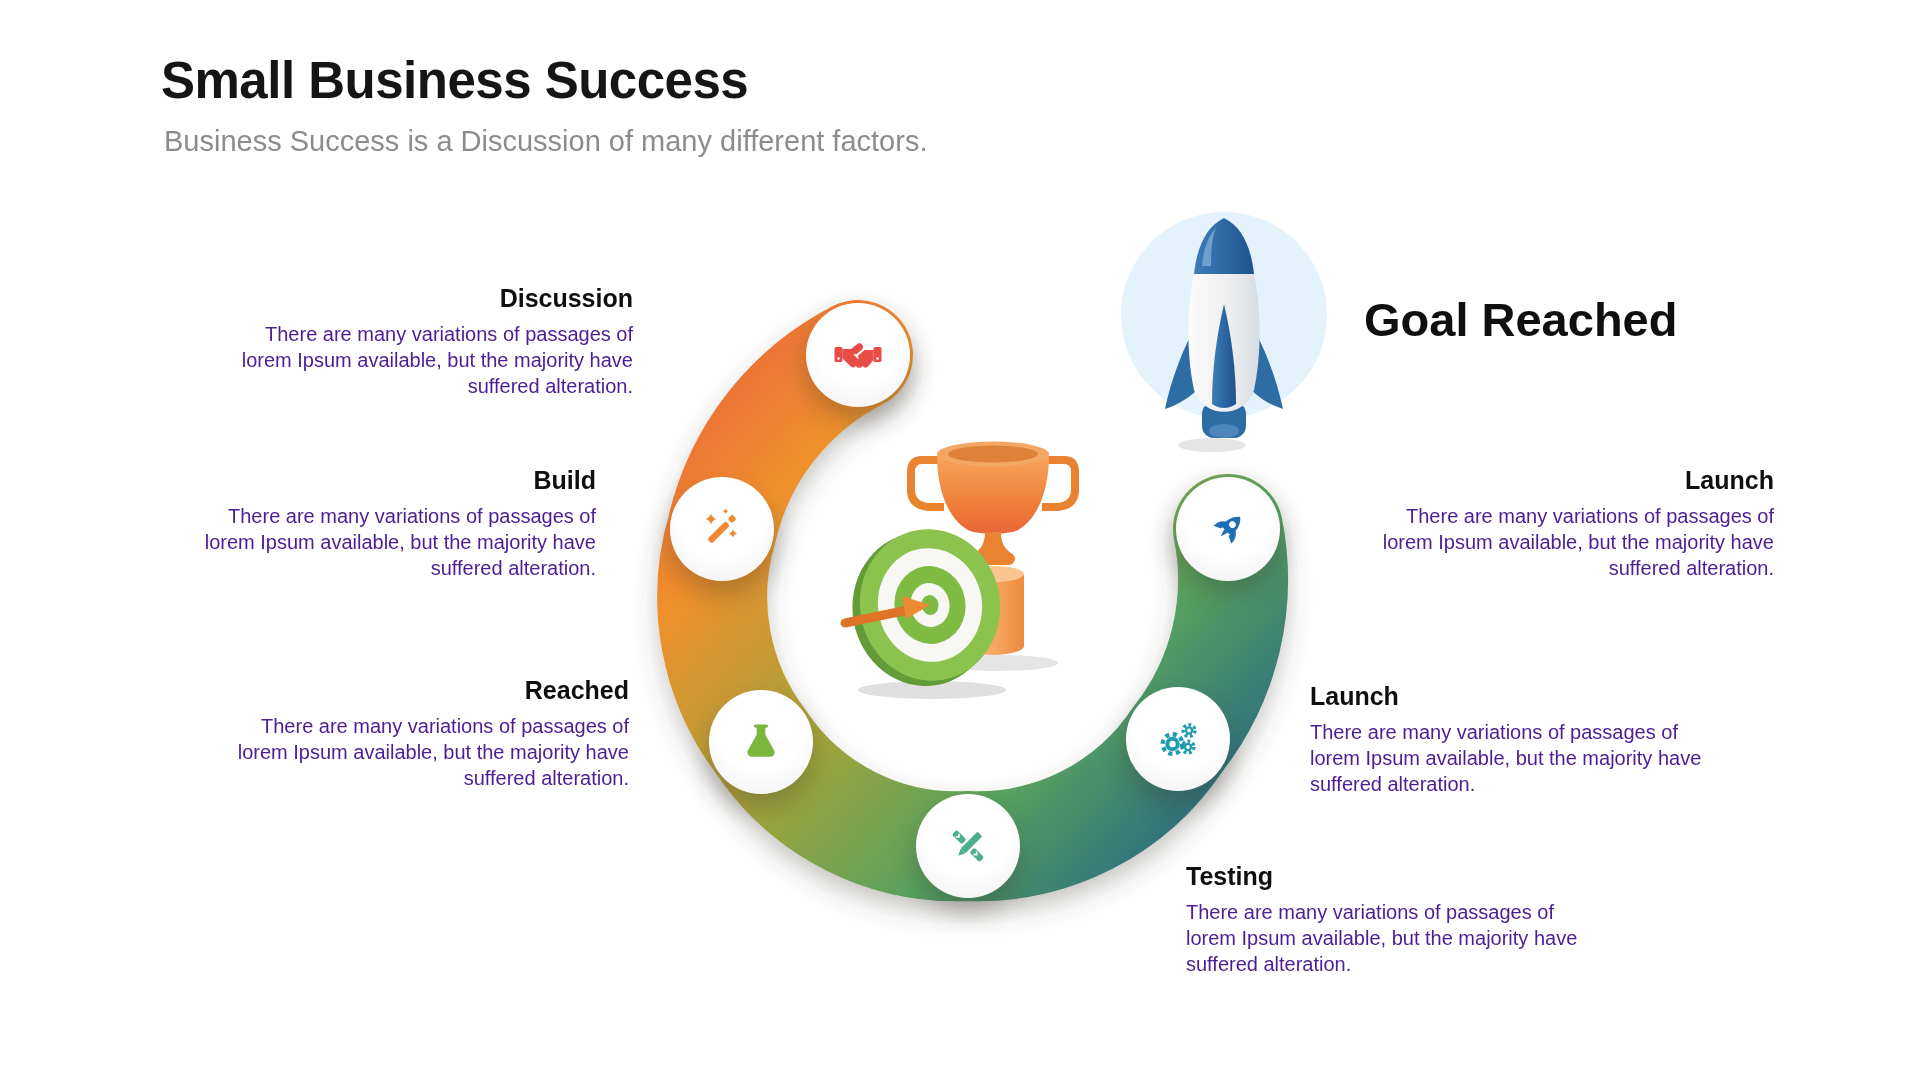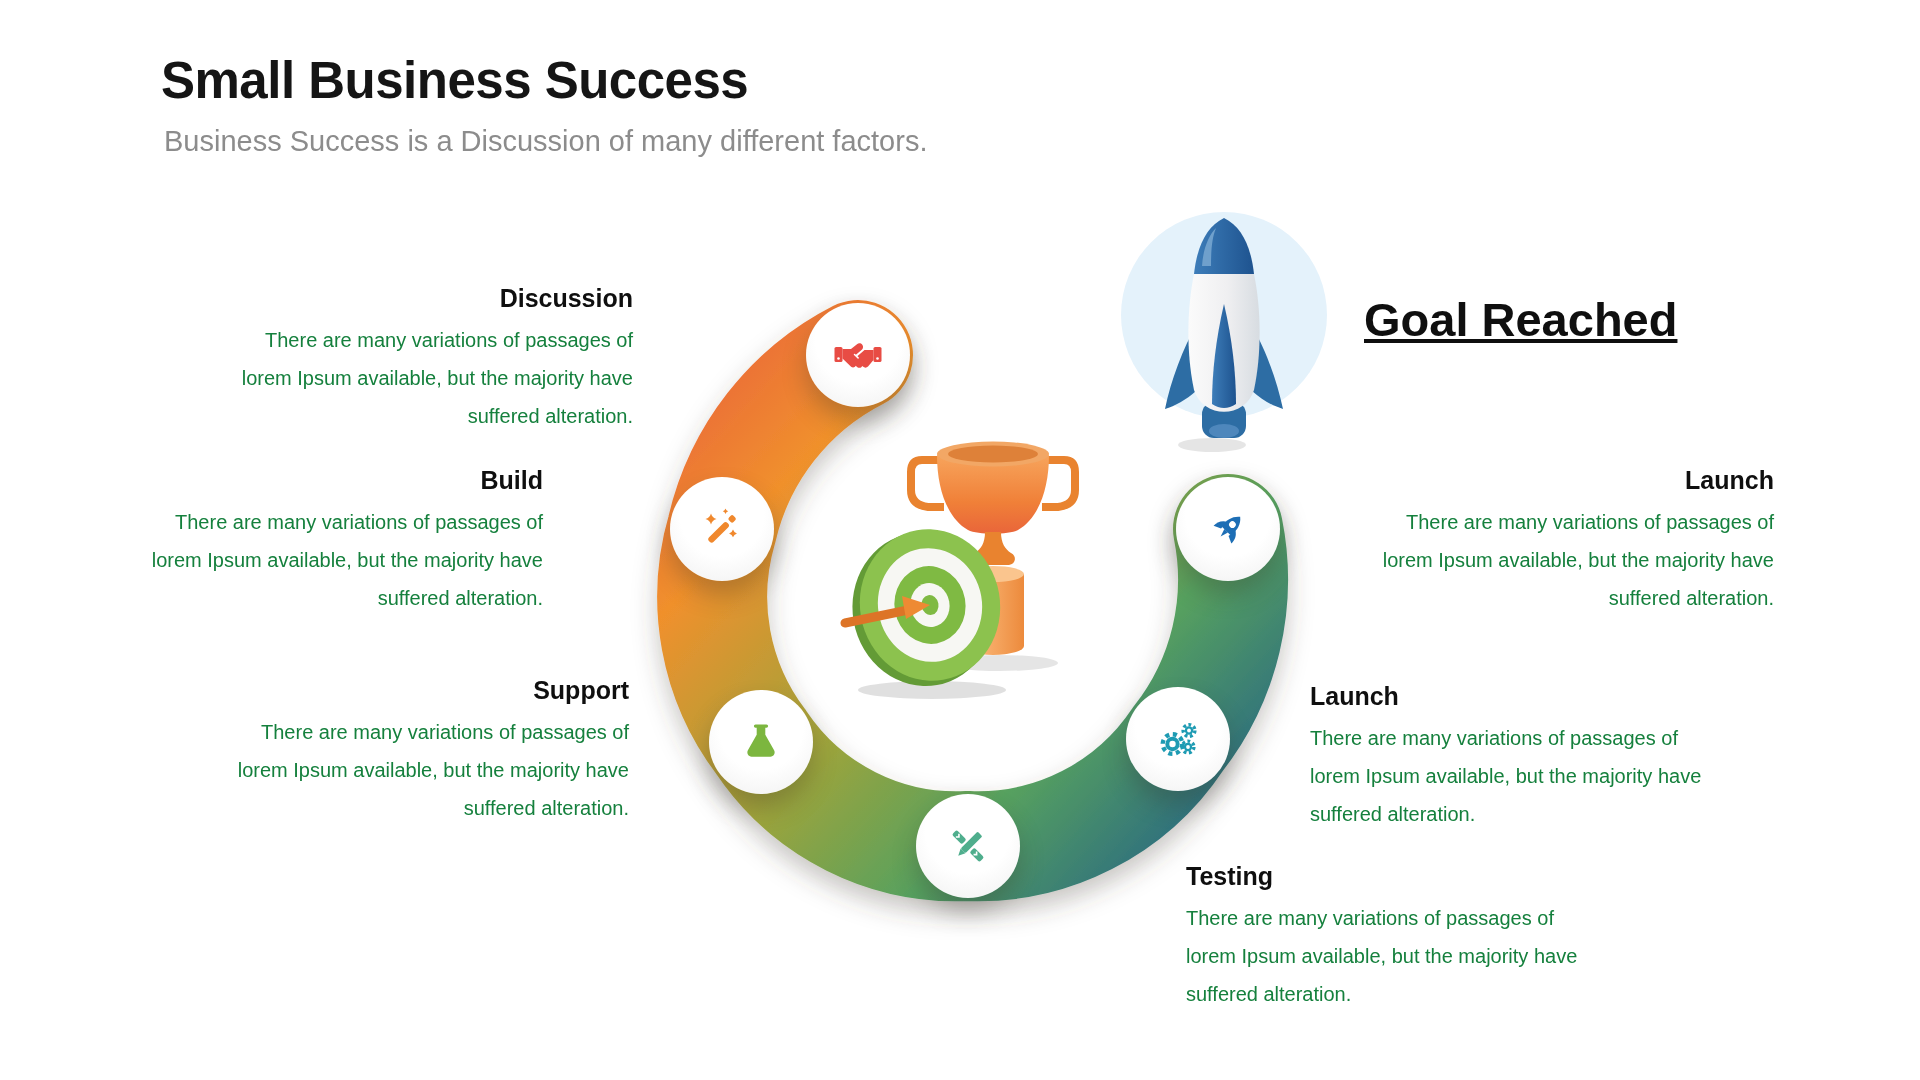--- a/index.html
+++ b/index.html
@@ -19,30 +19,30 @@
   .node svg{display:block;}
   .node-discussion{left:806px;top:295px;}
   .node-build{left:670px;top:469px;}
   .node-research{left:709px;top:682px;}
   .node-testing{left:916px;top:786px;}
   .node-support{left:1126px;top:679px;}
   .node-launch{left:1176px;top:469px;}
   
   .step{position:absolute;width:410px;}
   .step h3{margin:0 0 8px 0;font-size:25px;font-weight:bold;color:#0f0f0f;}
-  .step p{margin:0;font-size:20px;line-height:38px;color:#15803d;}
+  .step p{margin:0;font-size:20px;line-height:26px;color:#4c1d95;}
   .t-right{text-align:right;}
   .step-discussion{right:1287px;top:276px;}
-  .step-build{right:1377px;top:458px;}
+  .step-build{right:1324px;top:458px;}
   .step-research{right:1291px;top:668px;}
   .step-launch{left:1364px;top:458px;text-align:right;}
   .step-support{left:1310px;top:674px;}
   .step-testing{left:1186px;top:854px;}
   
-  .goal{position:absolute;left:1364px;top:284px;font-size:47px;font-weight:bold;color:#0f0f0f;text-decoration:underline;}
+  .goal{position:absolute;left:1364px;top:284px;font-size:47px;font-weight:bold;color:#0f0f0f;}
 </style>
 </head>
 <body>
 
 <div class="canvas">
 
   <div class="hdr">
     <h1>Small Business Success</h1>
     <p>Business Success is a Discussion of many different factors.</p>
   </div>
@@ -212,21 +212,21 @@
     <h3>Discussion</h3>
     <p>There are many variations of passages of lorem Ipsum available, but the majority have suffered alteration.</p>
   </div>
 
   <div class="step t-right step-build">
     <h3>Build</h3>
     <p>There are many variations of passages of lorem Ipsum available, but the majority have suffered alteration.</p>
   </div>
 
   <div class="step t-right step-research">
-    <h3>Support</h3>
+    <h3>Reached</h3>
     <p>There are many variations of passages of lorem Ipsum available, but the majority have suffered alteration.</p>
   </div>
 
   <div class="step step-testing">
     <h3>Testing</h3>
     <p>There are many variations of passages of lorem Ipsum available, but the majority have suffered alteration.</p>
   </div>
 
   <div class="step step-support">
     <h3>Launch</h3>

